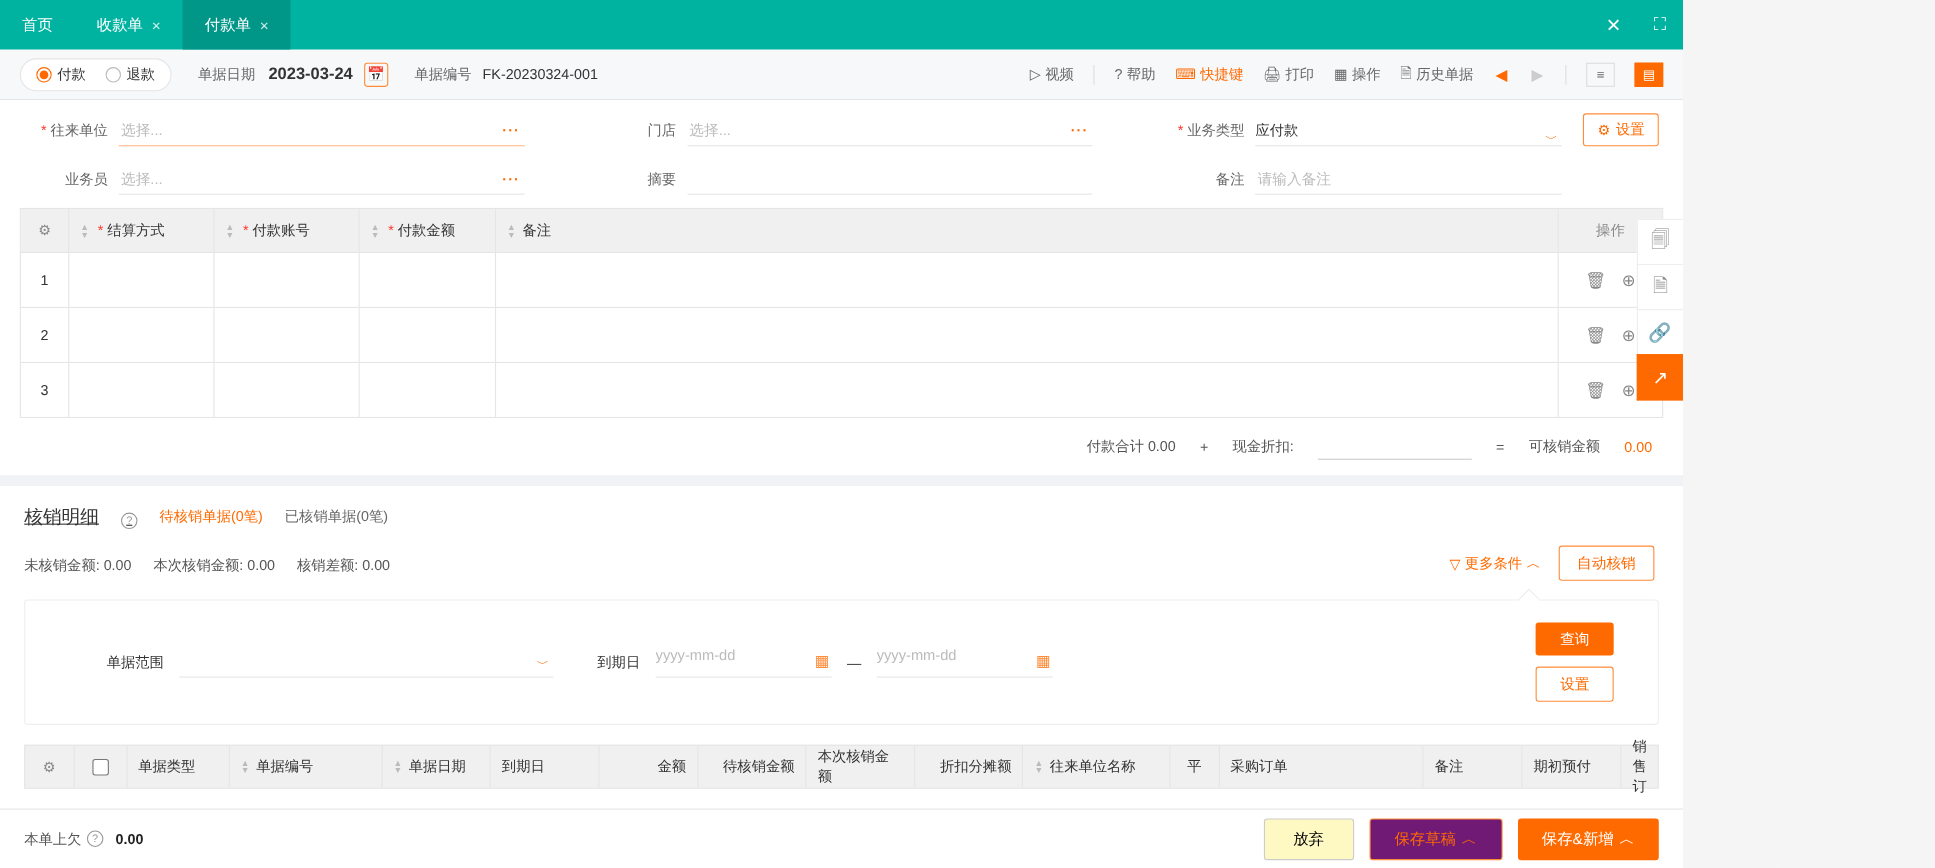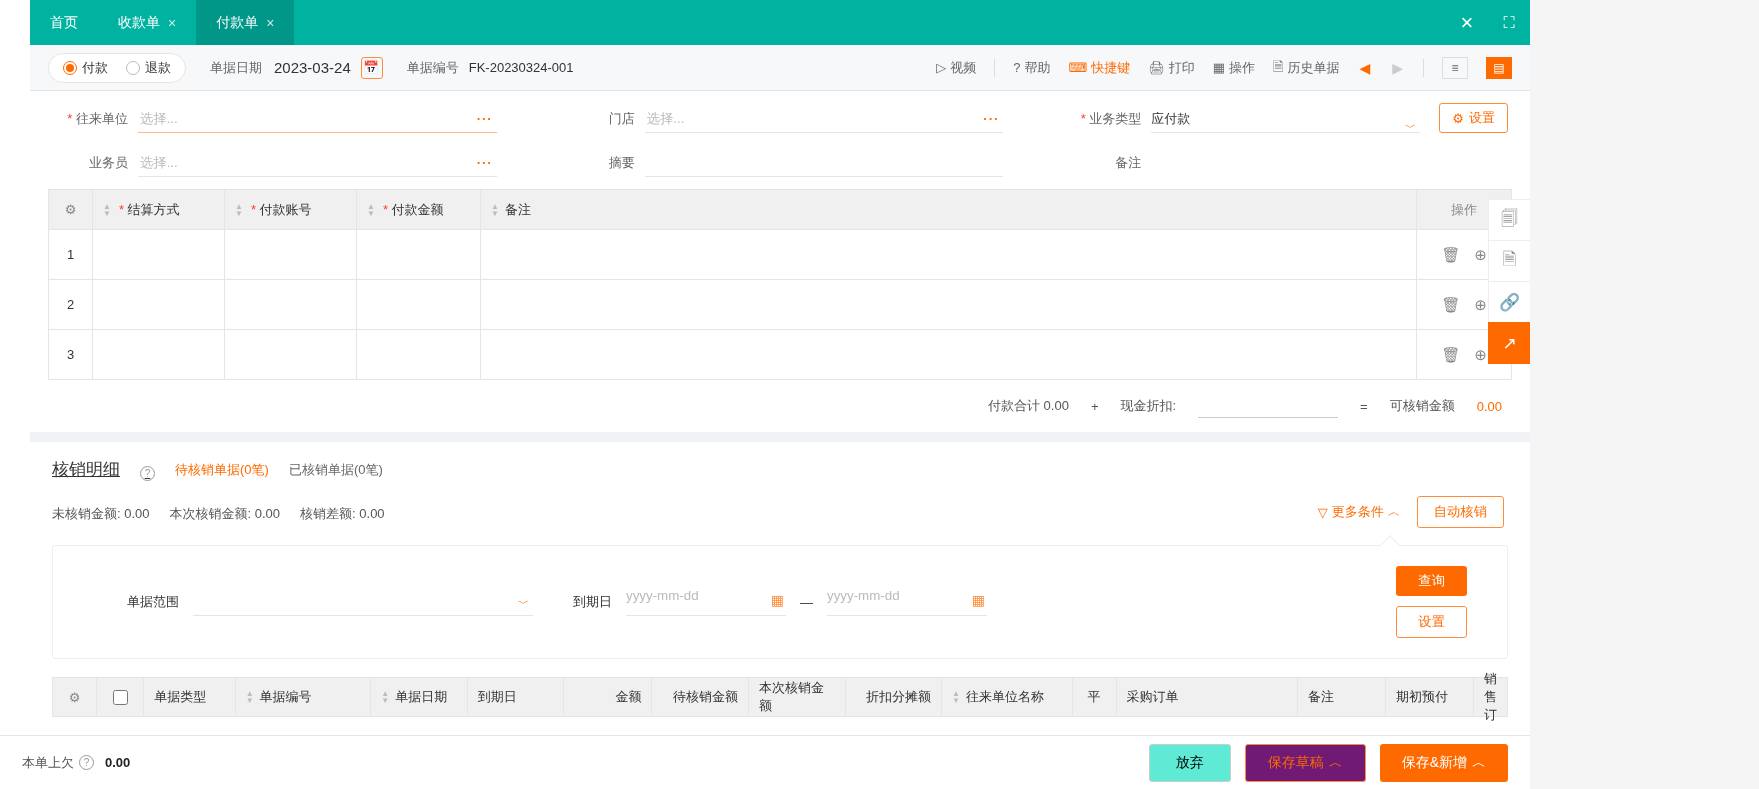--- a/index.html
+++ b/index.html
@@ -1,34 +1,34 @@
 <!DOCTYPE html>
 <html><head>
 <meta charset="utf-8">
 <style>
 * { margin:0; padding:0; box-sizing:border-box; }
 body { font-family:"Microsoft YaHei",Arial,sans-serif; font-size:13px; color:#333; background:#f5f5f5; overflow:hidden; }
-.app { width:1530px; height:789px; position:relative; background:#fff;padding-left:30px; }
+.app { width:1530px; height:789px; position:relative; background:#fff; }
 .tabbar { height:45px; background:#00b3a1; display:flex; align-items:center; color:#fff; position:relative; }
 .tab { height:45px; padding:0 20px; display:flex; align-items:center; gap:8px; cursor:pointer; font-size:14px; }
 .tab.active { background:#009688; }
 .tab .close { font-size:14px; opacity:.8; }
 .tabbar-right { position:absolute; right:0; display:flex; align-items:center; height:45px; }
 .tabbar-right > div { width:42px; height:45px; display:flex; align-items:center; justify-content:center; cursor:pointer; }
 .tabbar-right .tx { font-size:22px; font-weight:300; }
 .tabbar-right .fs { font-size:16px; }
 
 .toolbar { height:46px; background:#f7f8fa; border-bottom:1px solid #e5e5e5; display:flex; align-items:center; padding:0 18px; gap:24px; }
 .radio-grp { background:#fff; border:1px solid #e5e5e5; border-radius:16px; padding:5px 14px; display:flex; gap:18px; align-items:center; }
 .radio{ display:flex; align-items:center; gap:5px; cursor:pointer; font-size:13px; }
 .rdot{ width:14px; height:14px; border:1px solid #bbb; border-radius:50%; position:relative; }
 .radio.sel .rdot{ border-color:#ff6a00; }
 .radio.sel .rdot::after{ content:""; position:absolute; inset:2px; background:#ff6a00; border-radius:50%; }
 .tb-lbl{ color:#666; }
-.tb-date{ color:#333; font-weight:400; font-size:15px; margin-left:-12px; }
+.tb-date{ color:#333; font-weight:700; font-size:15px; margin-left:-12px; }
 .cal-icn{ width:22px; height:22px; border:1px solid #ff8c3a; border-radius:3px; display:inline-flex; align-items:center; justify-content:center; color:#ff8c3a; font-size:13px; margin-left:-14px; }
 .tb-right{ margin-left:auto; display:flex; align-items:center; gap:18px; color:#666; }
 .tb-link{ display:flex; align-items:center; gap:4px; cursor:pointer; font-size:13px; }
 .tb-link.orange{ color:#ff6a00; }
 .tb-sep{ width:1px; height:18px; background:#ddd; }
 .arr-btn{ color:#ff6a00; font-size:14px; cursor:pointer; padding:0 2px; }
 .view-btn{ width:26px; height:22px; border:1px solid #ddd; display:flex; align-items:center; justify-content:center; cursor:pointer; font-size:12px; }
 .view-btn.active{ background:#ff6a00; color:#fff; border-color:#ff6a00; }
 
 .content{ height:calc(100% - 91px - 54px); overflow-y:auto; position:relative; }
@@ -92,21 +92,21 @@
 .hx-gc{ border-right:1px solid #e5e5e5; height:100%; display:flex; align-items:center; padding:0 10px; font-weight:500; }
 .hx-gc:last-child{ border-right:none; }
 .hx-gear{ width:48px; justify-content:center; color:#888; }
 .hx-chk{ width:52px; justify-content:center; }
 .hx-chk input{ width:15px; height:15px; }
 
 .footer{ position:absolute; bottom:0; left:0; right:0; height:54px; background:#fff; border-top:1px solid #e5e5e5; display:flex; align-items:center; padding:0 22px; gap:14px; }
 .foot-txt{ display:flex; align-items:center; gap:5px; color:#555; }
 .foot-amt{ font-weight:600; color:#222; margin-left:6px; }
 .foot-btns{ margin-left:auto; display:flex; gap:14px; }
-.btn-plain{ border:1px solid #ccc; background:#5eead4; border-radius:3px; padding:9px 26px; cursor:pointer; font-size:14px; }
+.btn-plain{ border:1px solid #ccc; background:#fef9c3; border-radius:3px; padding:9px 26px; cursor:pointer; font-size:14px; }
 .btn-out-o{ border:1px solid #ff8c3a; color:#ff6a00; background:#701a75; border-radius:3px; padding:9px 22px; cursor:pointer; font-size:14px; display:flex; gap:5px; align-items:center; }
 .btn-solid-o{ background:#ff6a00; color:#fff; border:none; border-radius:3px; padding:9px 22px; cursor:pointer; font-size:14px; display:flex; gap:5px; align-items:center; }
 
 .sidebar{ position:absolute; right:0; top:45px; width:42px; display:flex; flex-direction:column; }
 .side-btn{ width:42px; height:42px; display:flex; align-items:center; justify-content:center; background:#fff; border:1px solid #eee; border-right:none; margin-top:-1px; cursor:pointer; color:#888; font-size:17px; }
 .side-btn.hl{ background:#ff6a00; color:#fff; border-color:#ff6a00; }
 </style>
 </head>
 <body>
 
@@ -215,20 +215,23 @@
           </div>
       </div>
       <div class="fld">
         <span class="fld-lbl">摘要</span>
         <div class="fld-wrap">
             <input class="fld-in" style="">
           </div>
       </div>
       <div class="fld" style="padding-right:90px;">
         <span class="fld-lbl">备注</span>
+        <div class="fld-wrap">
+            <input class="fld-in" placeholder="请输入备注" style="">
+          </div>
       </div>
     </div>
 
     <div class="grid">
       <div class="grow gh">
         <div class="gc c-gear">⚙</div>
         <div class="gc c-a">
             <span class="cell-lbl">
               <span class="sort">
                 <span>▲</span>

